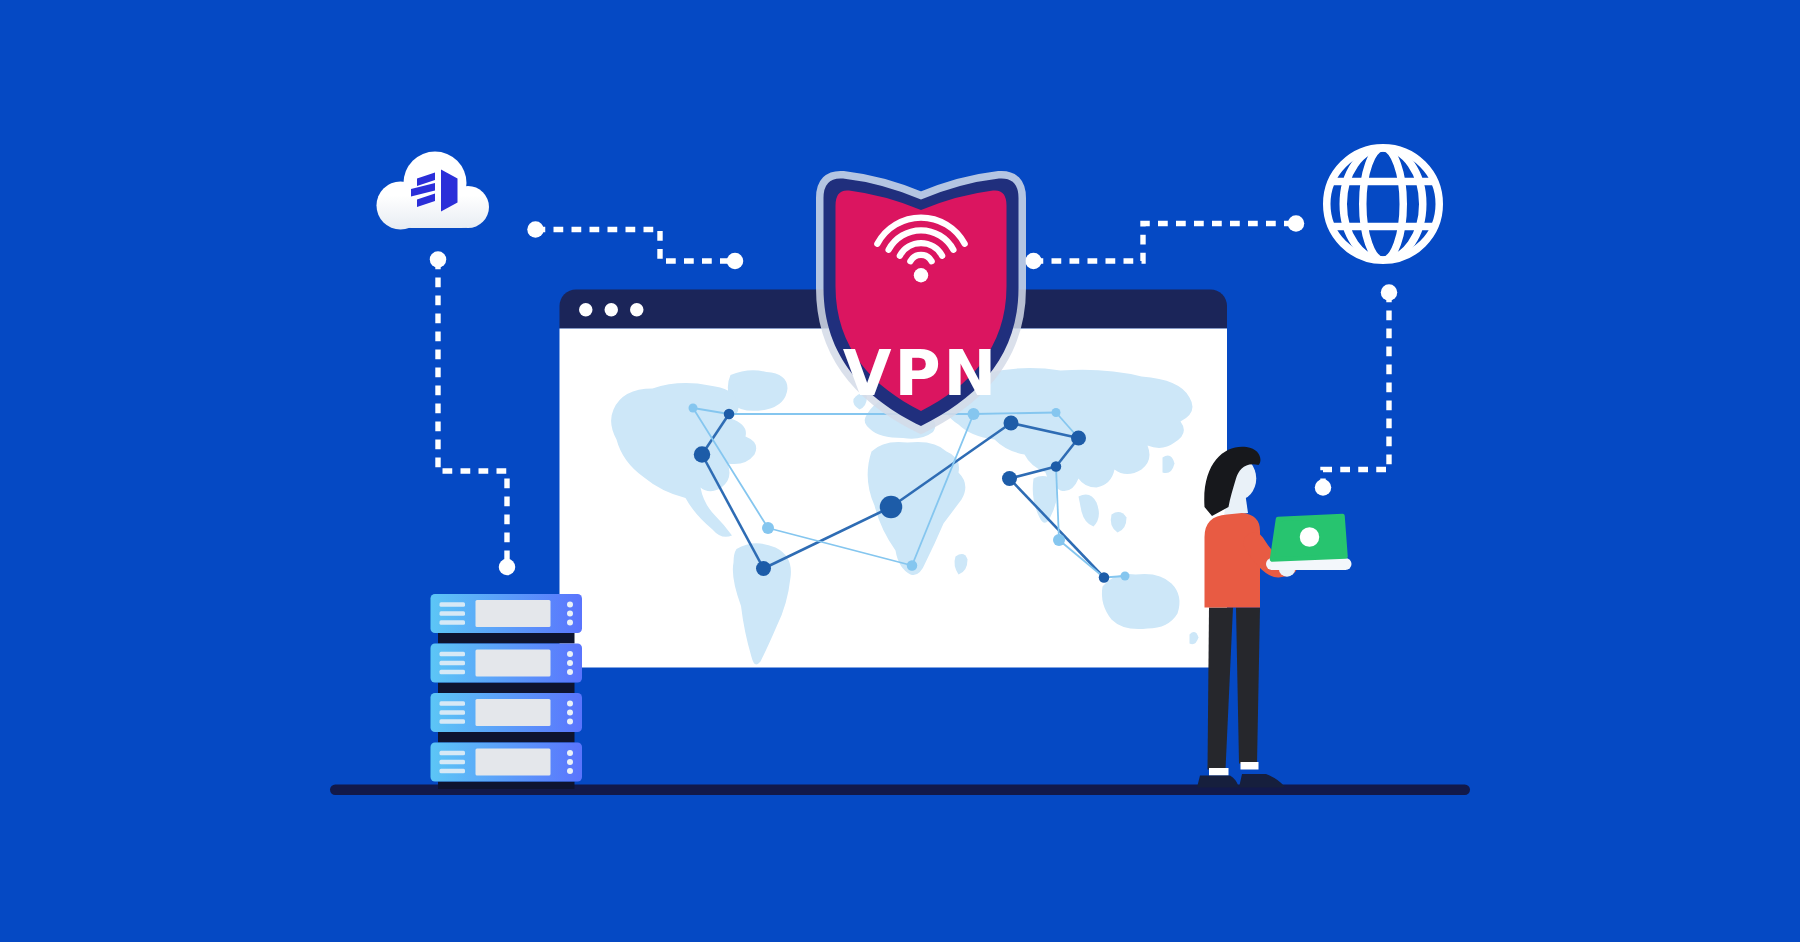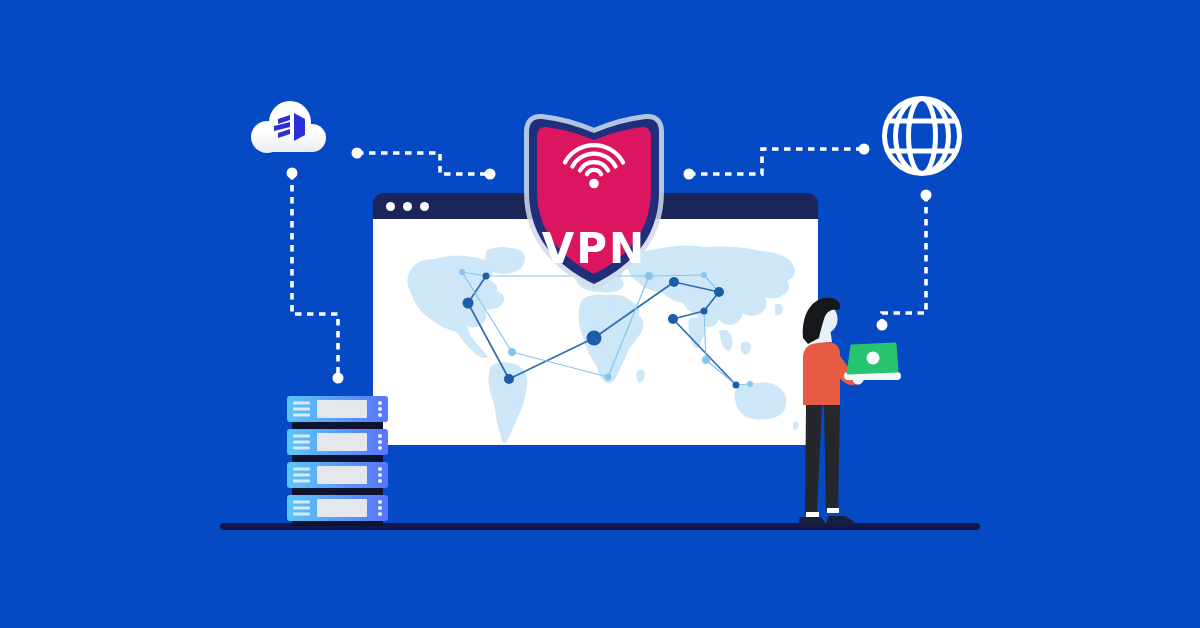--- a/index.html
+++ b/index.html
@@ -14,21 +14,21 @@
   
   .browser-window{left:373px;top:193px;width:445px;height:252px;z-index:3;}
   .browser-header{position:absolute;left:0;top:0;right:0;height:26px;background:var(--header);border-radius:11px 11px 0 0;display:flex;align-items:center;padding-left:13px;}
   .win-dot{width:9px;height:9px;border-radius:50%;background:var(--white);margin-right:8px;}
   .browser-body{position:absolute;left:0;top:26px;right:0;bottom:0;background:var(--white);overflow:hidden;}
   .browser-body svg{display:block;}
   
   .cloud-wrap{left:243px;top:96px;width:92px;height:62px;z-index:3;}
   .globe-wrap{left:880px;top:94px;width:84px;height:84px;z-index:3;}
   
-  .shield-wrap{left:516px;top:106px;width:156px;height:192px;z-index:6;text-align:center;}
+  .shield-wrap{left:536px;top:106px;width:156px;height:192px;z-index:6;text-align:center;}
   .shield-wrap svg{overflow:visible;}
   .shield-label{font-family:"DejaVu Sans","Liberation Sans",sans-serif;font-weight:bold;font-size:42px;letter-spacing:2px;fill:var(--white);}
   
   .server-stack{left:287px;top:396px;width:101px;z-index:4;}
   .server-unit{position:relative;height:26px;border-radius:3px;background:linear-gradient(90deg,var(--srv_a),var(--srv_b));}
   .server-sep{height:7px;margin:0 5px;background:var(--srv_sep);}
   .server-base{height:5px;margin:0 5px;background:var(--srv_sep);}
   .vent-col{position:absolute;left:6px;top:50%;transform:translateY(-50%);}
   .vent{width:17px;height:3px;border-radius:1px;background:var(--srv_vent);margin:3px 0;}
   .panel{position:absolute;left:30px;right:21px;top:4px;bottom:4px;background:var(--srv_panel);border-radius:1px;}

